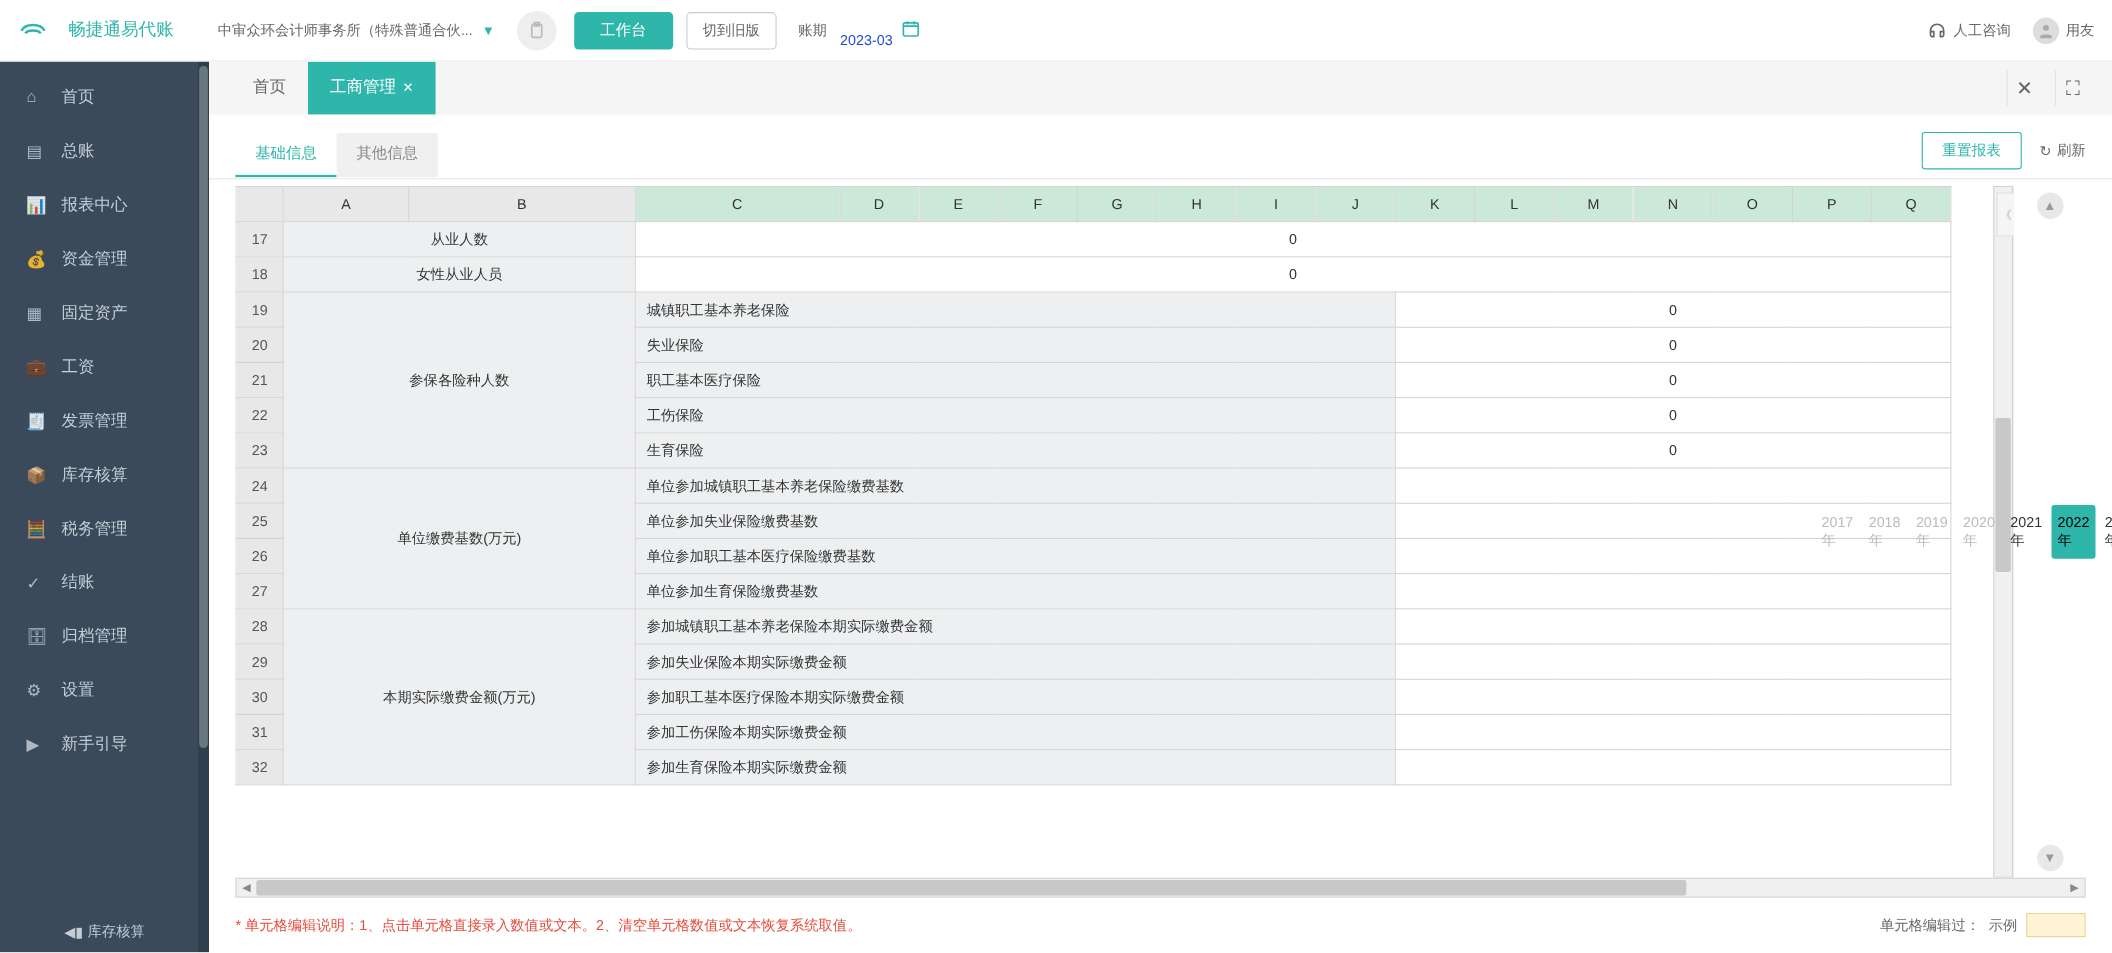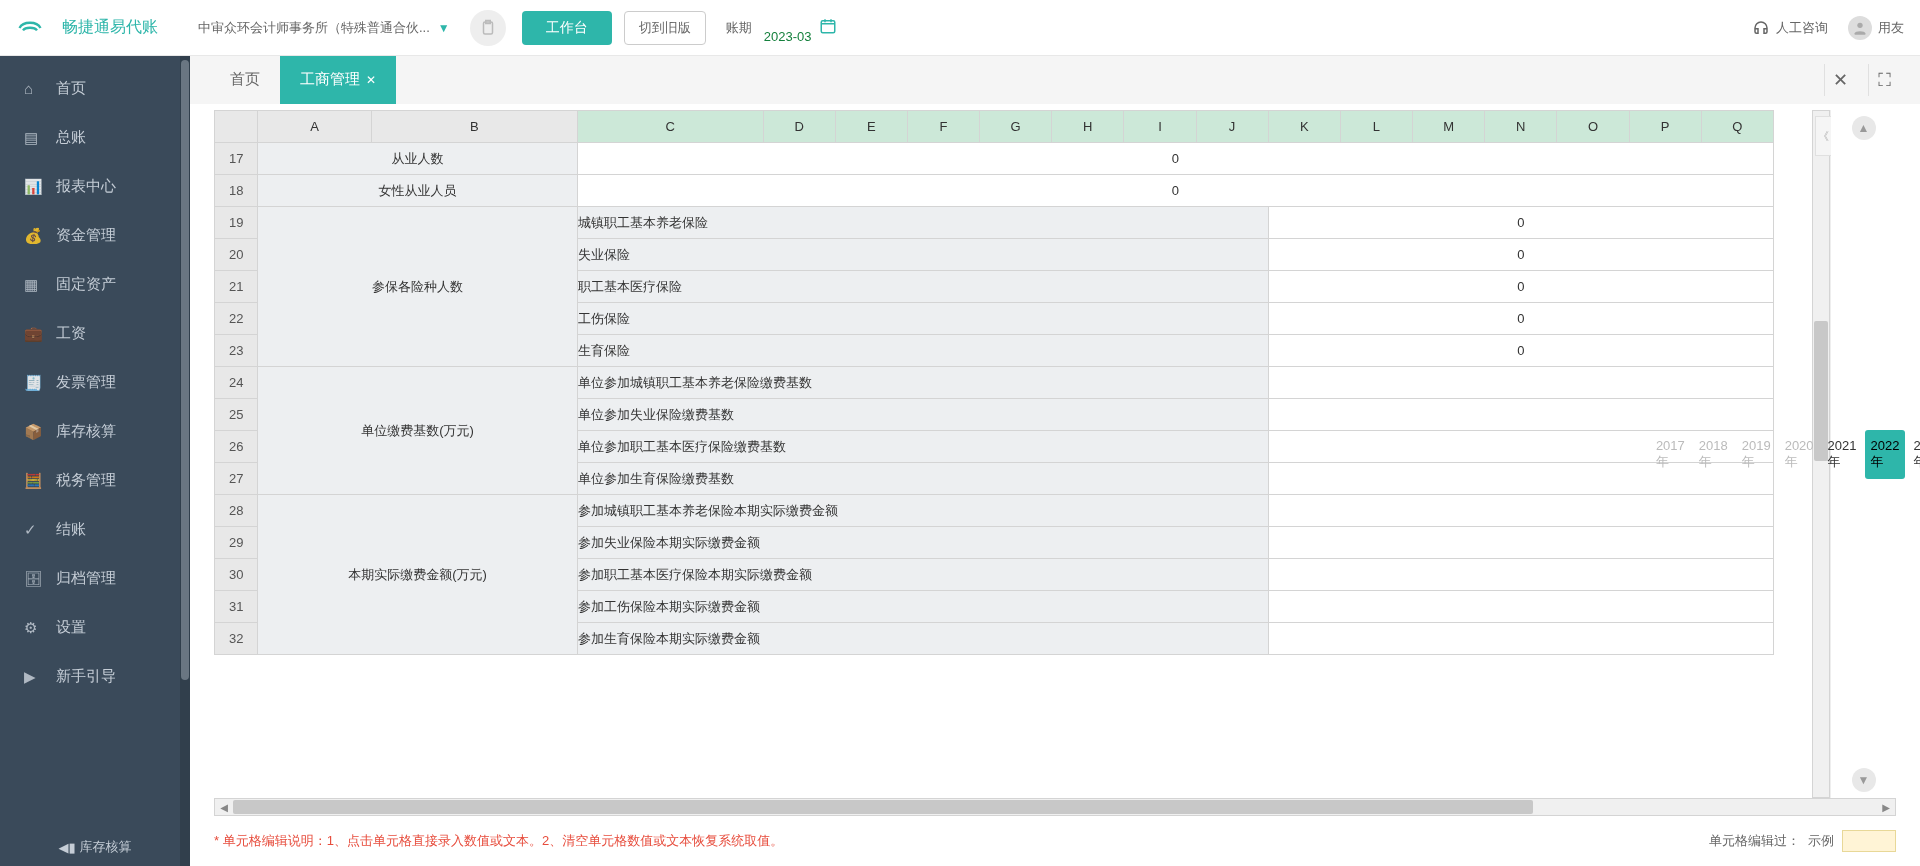--- a/index.html
+++ b/index.html
@@ -9,21 +9,21 @@
 
 .top-header { height: 56px; background: #fff; border-bottom: 1px solid #e8e8e8; display: flex; align-items: center; padding: 0 16px; }
 .logo { display: flex; align-items: center; gap: 18px; color: #2eb6aa; font-size: 16px; font-weight: 500; margin-right: 40px; }
 .logo-icon { width: 28px; height: 28px; }
 .company-select { display: flex; align-items: center; gap: 8px; color: #666; margin-right: 20px; cursor: pointer; }
 .chev-down { color: #2eb6aa; font-size: 12px; }
 .round-btn { width: 36px; height: 36px; border-radius: 50%; background: #eee; display: flex; align-items: center; justify-content: center; color: #bbb; margin-right: 16px; cursor: pointer; }
 .btn-primary { background: #2eb6aa; color: #fff; border: none; padding: 8px 24px; border-radius: 4px; cursor: pointer; font-size: 14px; margin-right: 12px; }
 .btn-outline { background: #fff; color: #666; border: 1px solid #ccc; padding: 7px 14px; border-radius: 4px; cursor: pointer; font-size: 13px; margin-right: 20px; }
 .period-label { color: #666; margin-right: 12px; }
-.period-value { color: #15803d; margin-right: 8px; margin-top: 18px; }
+.period-value { color: #1d4ed8; margin-right: 8px; margin-top: 18px; }
 .cal-icon { color: #2eb6aa; cursor: pointer; }
 .spacer { flex: 1; }
 .header-right { display: flex; align-items: center; gap: 20px; color: #666; }
 .header-right-item { display: flex; align-items: center; gap: 6px; cursor: pointer; }
 .avatar { width: 24px; height: 24px; border-radius: 50%; background: #ddd; display: flex; align-items: center; justify-content: center; }
 
 
 .main-body { flex: 1; display: flex; overflow: hidden; }
 
 
@@ -57,21 +57,21 @@
 
 
 .sheet-wrap { flex: 1; display: flex; overflow: hidden; padding: 6px 24px 0 24px; position: relative; }
 .sheet { flex: 1; overflow: hidden; position: relative; }
 .sheet table { border-collapse: collapse; width: 1560px; table-layout: fixed; }
 .sheet th, .sheet td { border: 1px solid #d4d4d4; height: 32px; font-size: 13px; text-align: center; background: #fff; overflow: hidden; white-space: nowrap; }
 .sheet thead th { background: #e8e8e8; color: #333; font-weight: normal; }
 .sheet thead th.sel { background: #cce8d8; }
 .sheet .rownum { width: 42px; background: #e8e8e8; color: #555; }
 .sheet td.label-cell { background: #edeff1; text-align: center; padding: 0 8px; }
-.sheet td.desc-cell { text-align: left; background: #edeff1; }
+.sheet td.desc-cell { text-align: left; padding-left: 10px; background: #edeff1; }
 .sheet td.val-cell { text-align: center; }
 .corner { width: 42px; background: #e8e8e8; }
 .sheet-vscroll { width: 18px; background: #f0f0f0; border: 1px solid #d4d4d4; position: relative; margin-left: -1px;}
 .sheet-vthumb { position: absolute; left: 1px; right: 1px; background: #c8c8c8; border-radius: 2px; }
 .sheet-hscroll { height: 18px; background: #f0f0f0; border: 1px solid #d4d4d4; margin: 0 24px; position: relative; }
 .sheet-hthumb { position: absolute; top: 1px; bottom: 1px; background: #c8c8c8; border-radius: 2px; }
 .hscroll-arrow { position: absolute; top: 0; bottom: 0; width: 18px; display: flex; align-items: center; justify-content: center; color: #888; font-size: 10px; cursor: pointer; }
 
 
 .year-panel { width: 66px; background: #fff; border-left: 1px solid #eee; display: flex; flex-direction: column; align-items: center; padding: 6px 0; gap: 2px; position: relative; }
@@ -210,20 +210,33 @@
         <div id="tabs-host" style="display:flex;align-items:stretch;height:100%">
             <div class="tab"><span>首页</span></div>
             <div class="tab active"><span>工商管理</span><span class="close">✕</span></div>
           </div>
         <div class="tabs-right">
           <div class="tabs-icon">✕</div>
           <div class="tabs-icon">⛶</div>
         </div>
       </div>
 
+      <div class="subtabs-row">
+        <div id="subtabs-host" style="display:flex">
+            <div class="subtab active">基础信息</div>
+            <div class="subtab inactive-bg">其他信息</div>
+          </div>
+        <div class="subtabs-right">
+          <button class="btn-outline-accent">重置报表</button>
+          <div class="refresh-btn">
+            <span>↻</span>
+            <span>刷新</span>
+          </div>
+        </div>
+      </div>
 
       <div class="sheet-wrap">
         <div class="sheet">
           <table id="sheet-table">
               <colgroup>
                 <col style="width:42px">
                 <col style="width:110px">
                 <col style="width:200px">
                 <col style="width:180px">
                 <col style="width:70px">

